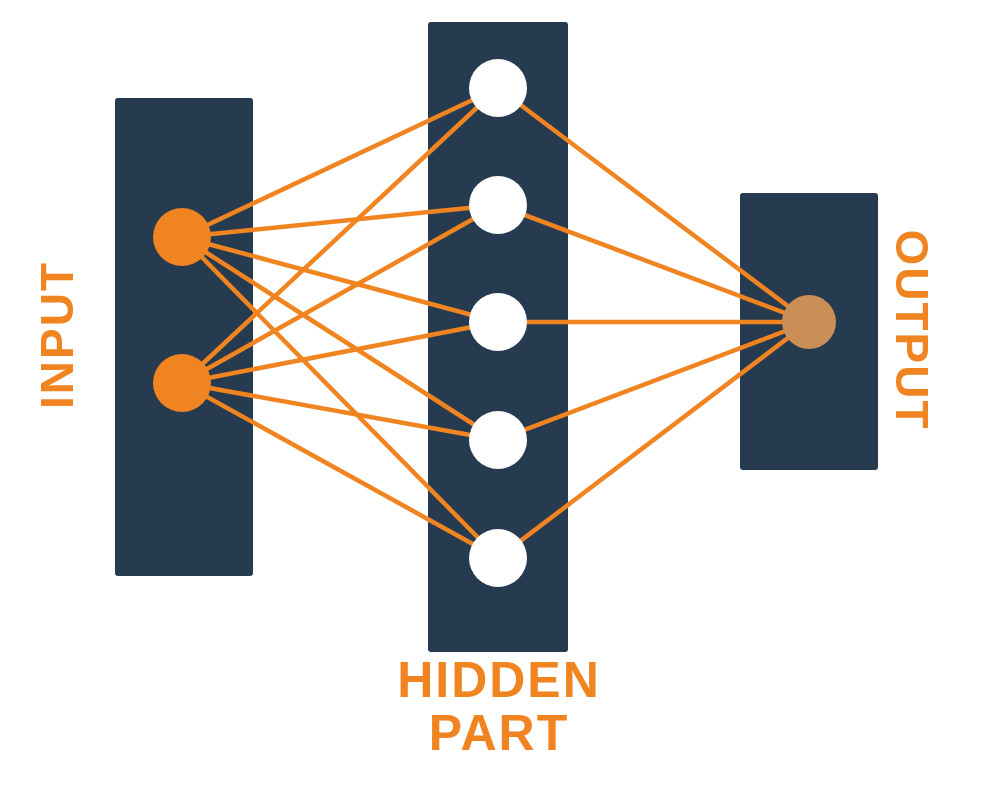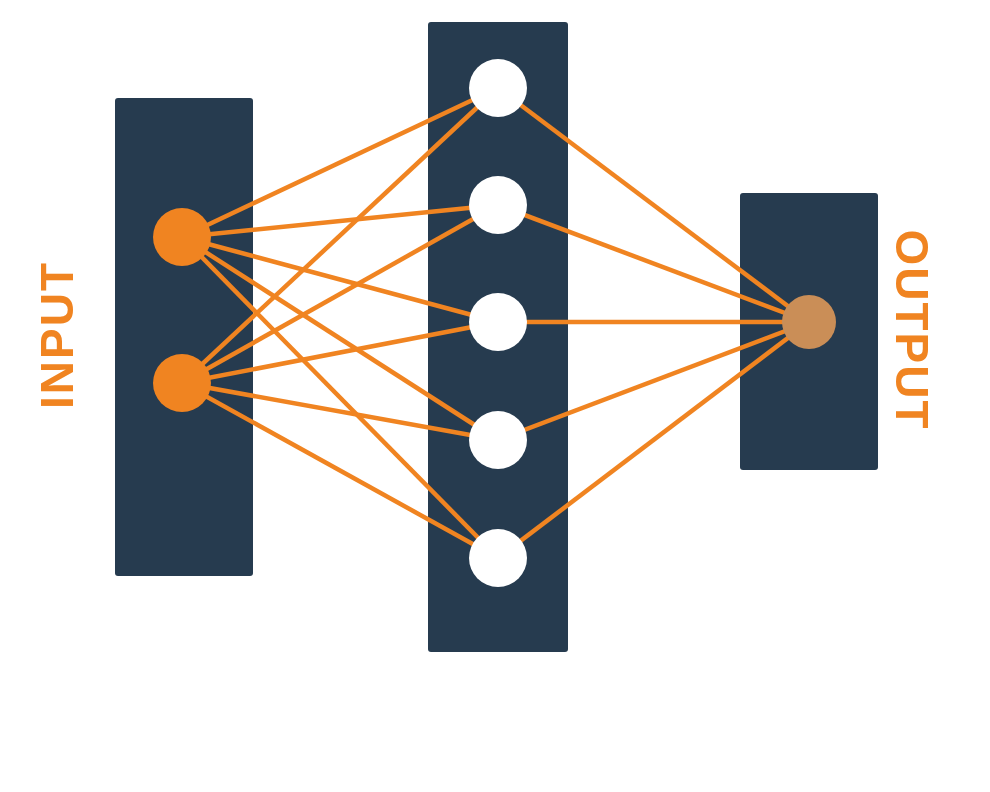--- a/index.html
+++ b/index.html
@@ -78,15 +78,16 @@
       <circle cx="498" cy="88" r="29" fill="#ffffff"></circle>
       <circle cx="498" cy="205" r="29" fill="#ffffff"></circle>
       <circle cx="498" cy="322" r="29" fill="#ffffff"></circle>
       <circle cx="498" cy="440" r="29" fill="#ffffff"></circle>
       <circle cx="498" cy="558" r="29" fill="#ffffff"></circle>
       <circle cx="809" cy="322" r="27" fill="#ca8e57"></circle>
     </svg>
 
   <div class="layer-label" id="label-input">INPUT</div>
 
+  <div class="layer-label" id="label-hidden">HIDDEN PART</div>
 
   <div class="layer-label" id="label-output">OUTPUT</div>
 </div>
 
 </body></html>

